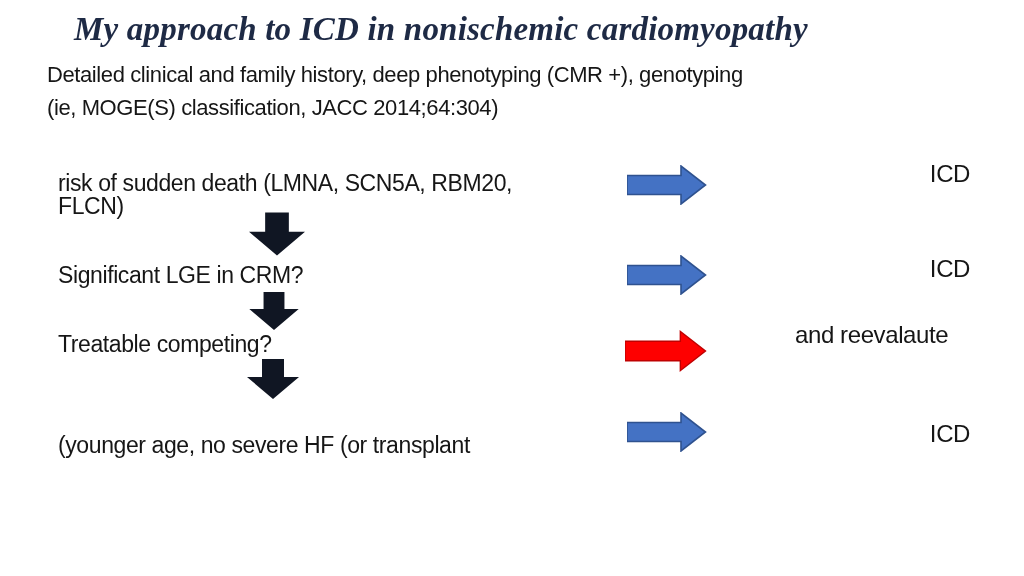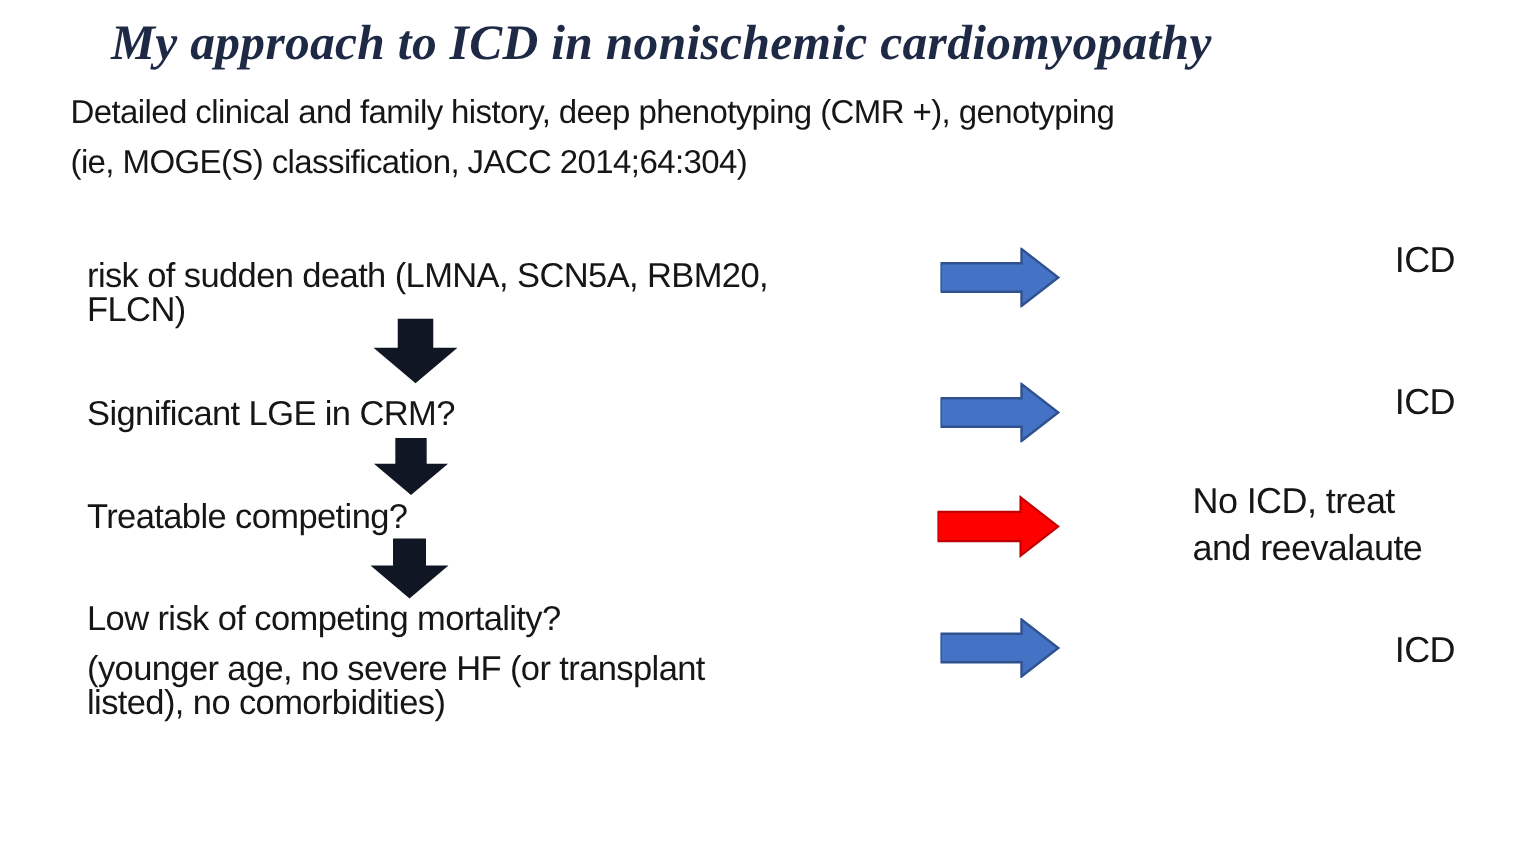--- a/index.html
+++ b/index.html
@@ -109,33 +109,30 @@
     </svg>
   </div>
 
   <div class="qline" style="top:331px">Treatable competing?</div>
   <div class="shape" style="left:625px; top:330px">
     <svg width="82" height="42" viewBox="0 0 80 40">
       <polygon points="0,10.5 54,10.5 54,1 78.5,20 54,39 54,29.5 0,29.5" stroke-width="1.4" fill="#FE0000" stroke="#C00000"></polygon>
     </svg>
   </div>
   <div class="outcome-left" style="top:319px">
-    <div>No ICD, treat</div>
     <div>and reevalaute</div>
   </div>
 
   <div class="shape" style="left:247px; top:358px">
     <svg width="52" height="42" viewBox="0 0 52 40">
       <polygon points="15,0 37,0 37,18 52,18 26,40 0,18 15,18" fill="#101623"></polygon>
     </svg>
   </div>
 
-  <div class="qline" style="top:399px">Low risk of competing mortality?</div>
   <div class="qline" style="top:432px">(younger age, no severe HF (or transplant</div>
-  <div class="qline" style="top:455px">listed), no comorbidities)</div>
   <div class="shape" style="left:627px; top:412px">
     <svg width="80" height="40" viewBox="0 0 80 40">
       <polygon points="0,10.5 54,10.5 54,1 78.5,20 54,39 54,29.5 0,29.5" stroke-width="1.6" fill="#4472C4" stroke="#2F528F"></polygon>
     </svg>
   </div>
   <div class="outcome" style="top:420px">ICD</div>
 
 </div>
 
 </body></html>

